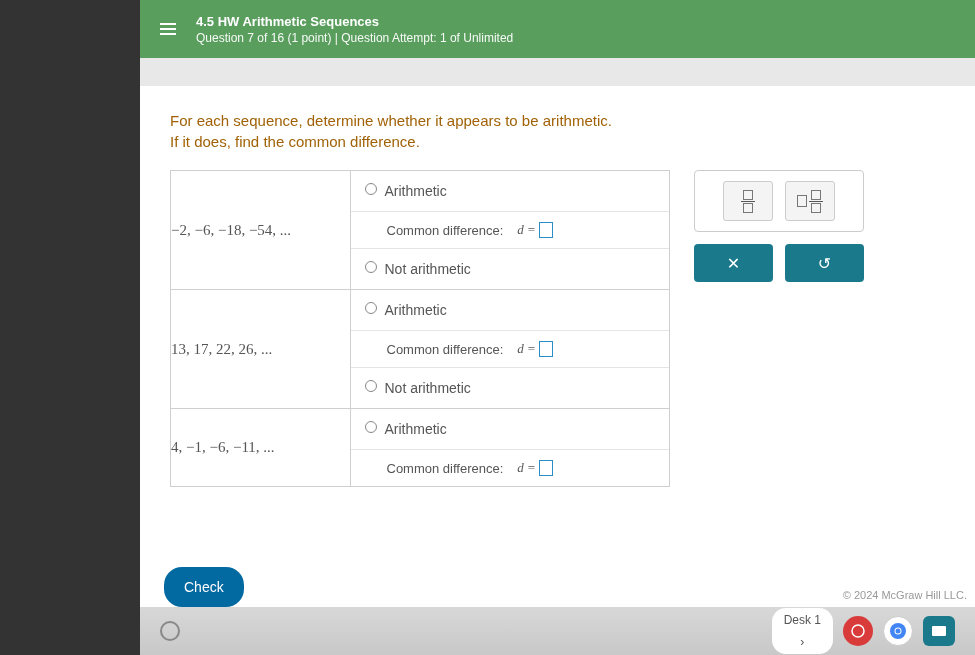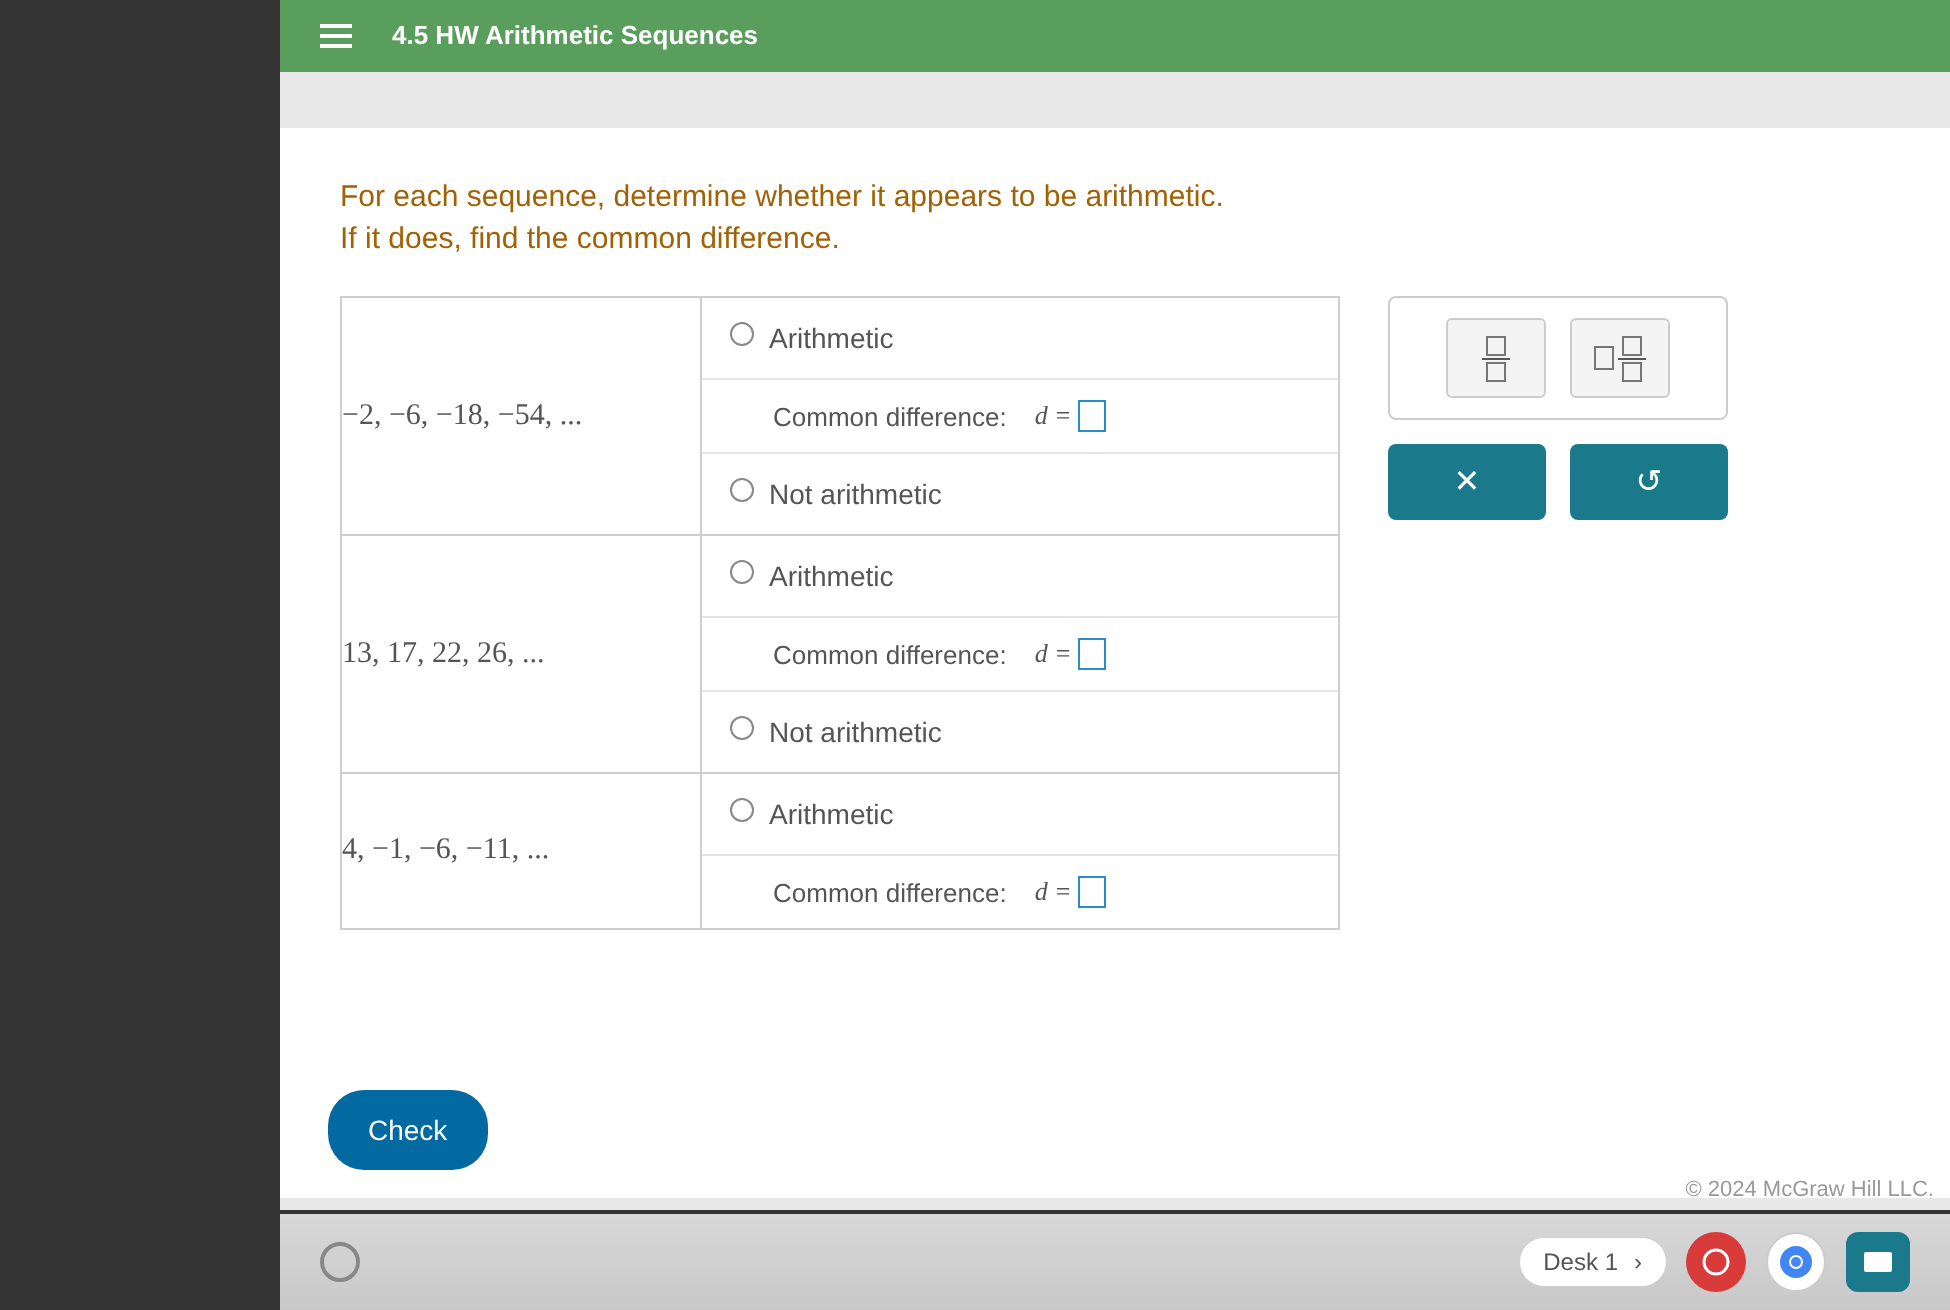--- a/index.html
+++ b/index.html
@@ -19,21 +19,21 @@
       bottom: 50px;
       background: #e8e8e8;
     }
     .header-bar {
       background: #5a9e5e;
       color: white;
       padding: 8px 16px;
       display: flex;
       align-items: center;
       gap: 16px;
-      height: 36px;
+      height: 58px;
     }
     .hamburger {
       display: flex;
       flex-direction: column;
       gap: 3px;
       cursor: pointer;
       padding: 4px;
     }
     .hamburger span {
       display: block;
@@ -212,20 +212,21 @@
     .tb-spacer { flex: 1; }
     .desk-pill {
       background: white;
       border-radius: 14px;
       padding: 5px 12px;
       font-size: 12px;
       color: #555;
       display: flex;
       align-items: center;
       gap: 8px;
+      flex-direction: column;
     }
     .tb-icon {
       width: 30px;
       height: 30px;
       border-radius: 50%;
       display: flex;
       align-items: center;
       justify-content: center;
       color: white;
       font-size: 14px;
@@ -237,20 +238,21 @@
 
 <div class="main-area">
   <div class="header-bar">
     <div class="hamburger">
       <span></span>
         <span></span>
         <span></span>
     </div>
     <div class="header-text">
       <div class="header-title">4.5 HW Arithmetic Sequences</div>
+      <div class="header-subtitle">Question 7 of 16 (1 point)  |  Question Attempt: 1 of Unlimited</div>
     </div>
   </div>
 
   <div class="content-card">
     <div class="prompt-text">
       <span>For each sequence, determine whether it appears to be arithmetic.</span><br>
       <span>If it does, find the common difference.</span>
     </div>
 
     <div class="content-flex">

